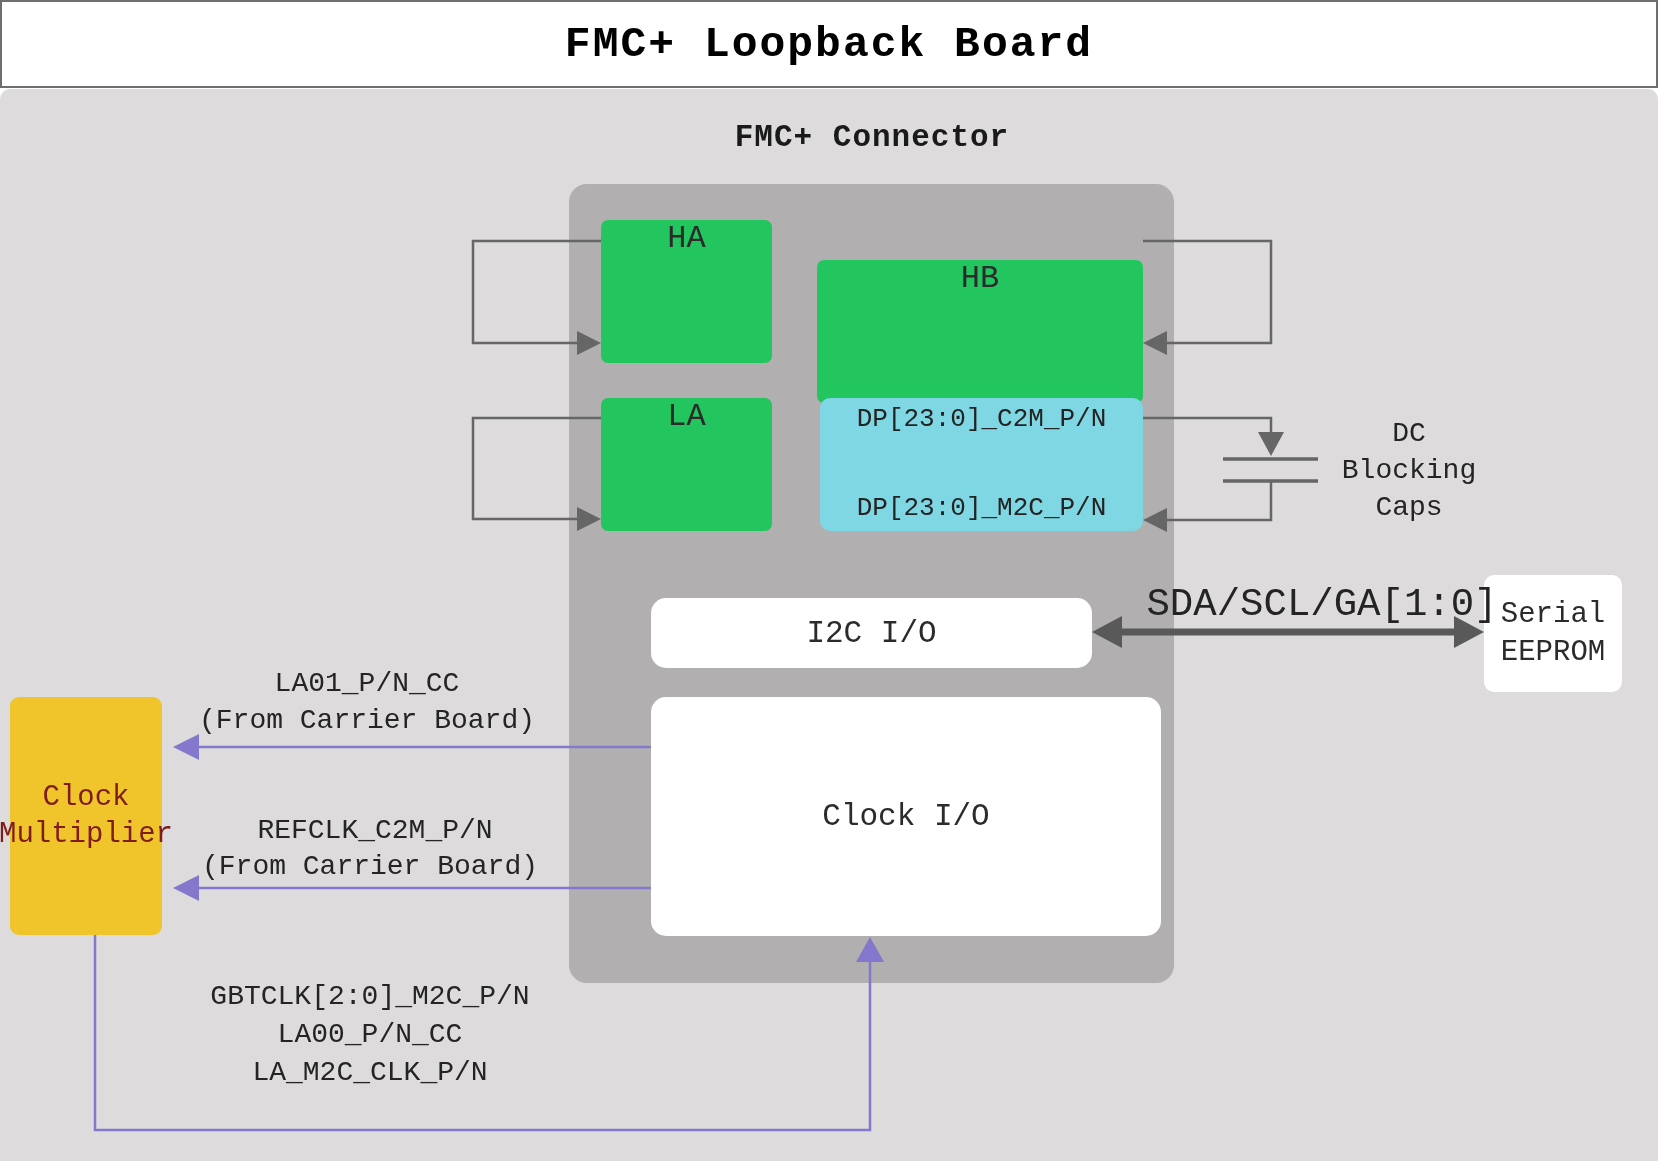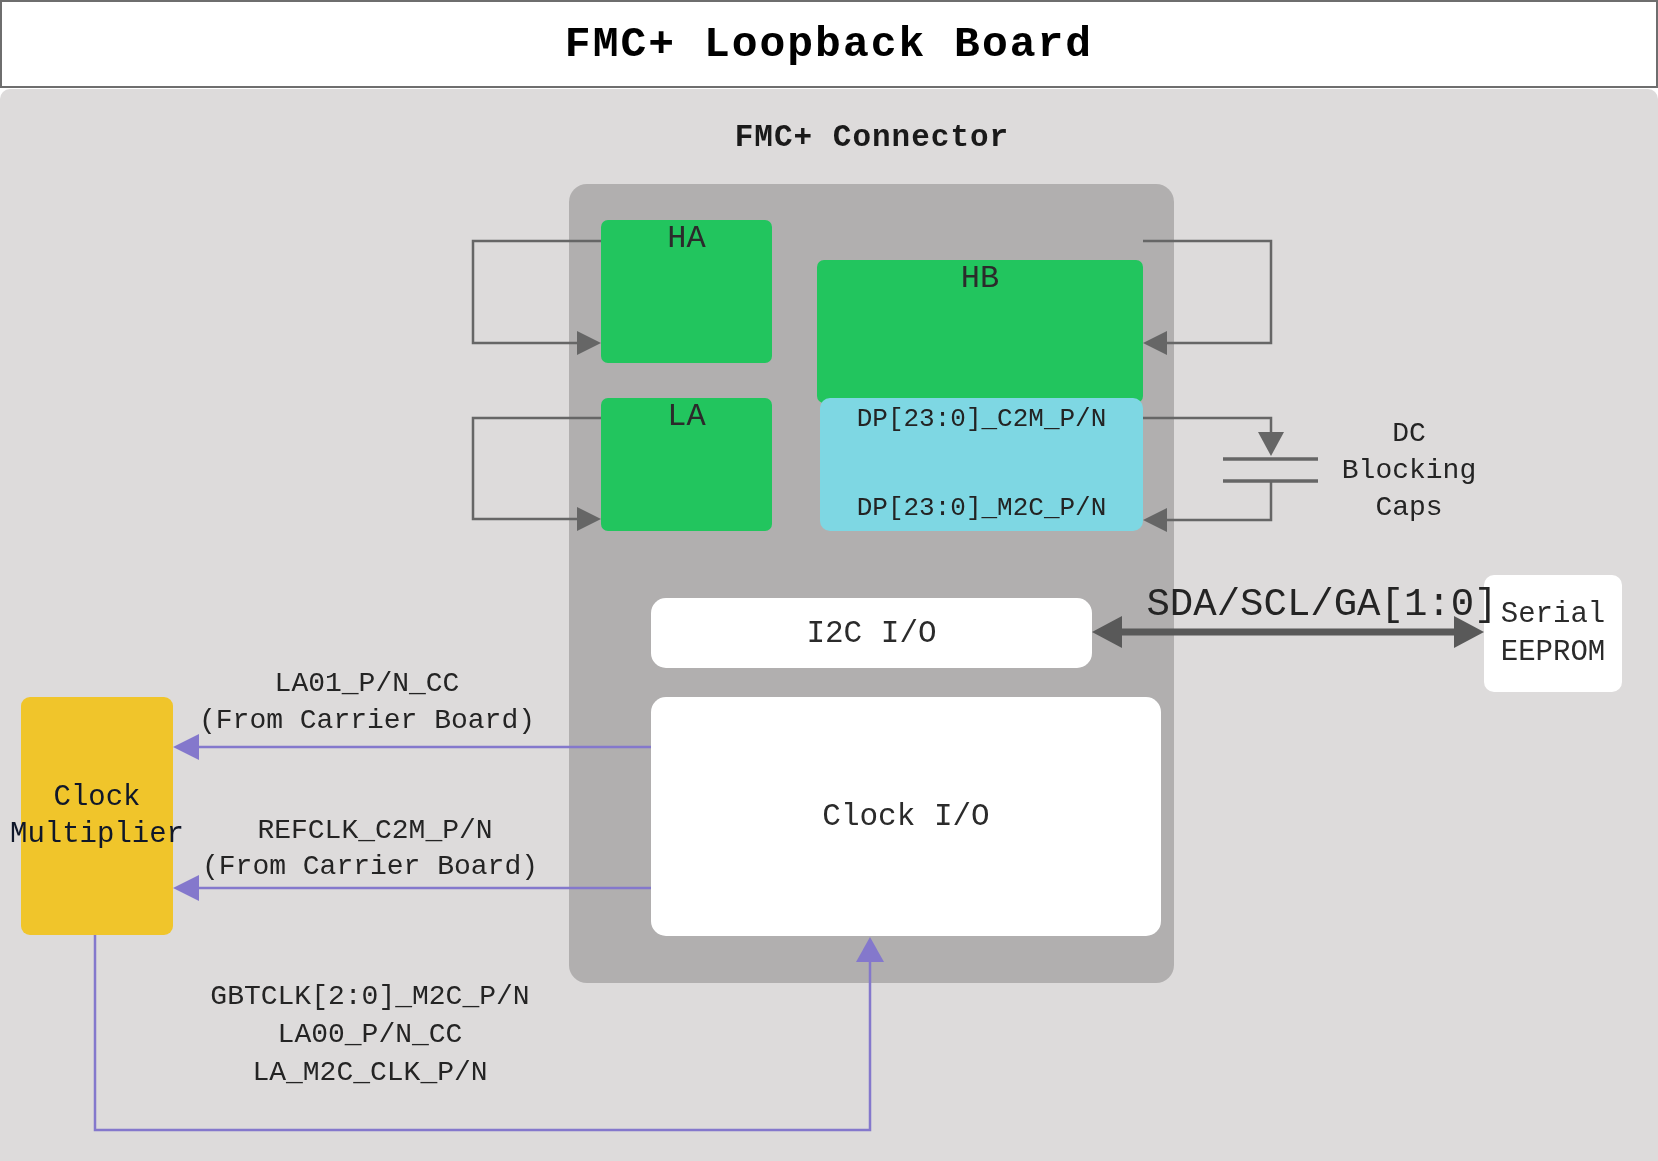--- a/index.html
+++ b/index.html
@@ -51,24 +51,24 @@
   }
   #i2c-box{left:651px;top:598px;width:441px;height:70px;}
   #clock-io-box{left:651px;top:697px;width:510px;height:239px;}
   #eeprom-box{
     position:absolute;left:1484px;top:575px;width:138px;height:117px;
     background:#ffffff;border-radius:10px;
     display:flex;flex-direction:column;align-items:center;justify-content:center;
     font-size:29px;line-height:38px;color:#2b2b2b;
   }
   #clock-multiplier-box{
-    position:absolute;left:21px;top:697px;width:152px;height:238px;
+    position:absolute;left:10px;top:697px;width:152px;height:238px;
     background:#f0c52b;border-radius:9px;
     display:flex;flex-direction:column;align-items:center;justify-content:center;
-    font-size:29px;line-height:37px;color:#0f172a;
+    font-size:29px;line-height:37px;color:#7f1d1d;
   }
   .sig-label{position:absolute;text-align:center;font-size:28px;color:#242424;white-space:nowrap;}
   #dc-caps-label{position:absolute;left:1309px;top:415px;width:200px;text-align:center;
     font-size:28px;line-height:37px;color:#242424;}
   #sda-label{position:absolute;left:1122px;top:583px;width:400px;text-align:center;
     font-size:39px;color:#242424;white-space:nowrap;}
   #clock-outputs{position:absolute;left:170px;top:978px;width:400px;text-align:center;
     font-size:28px;line-height:38px;color:#242424;}
   #wire-overlay{position:absolute;left:0;top:0;width:1658px;height:1161px;pointer-events:none;}
 </style>

